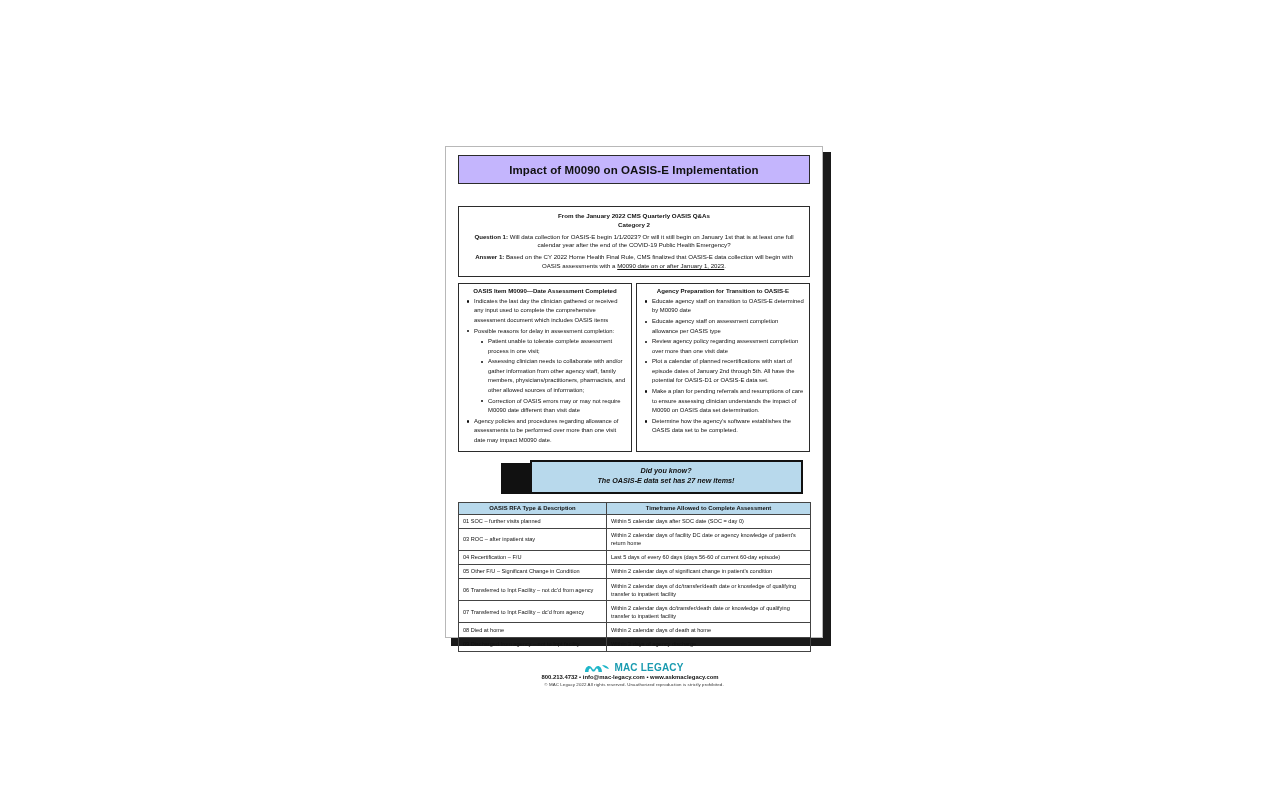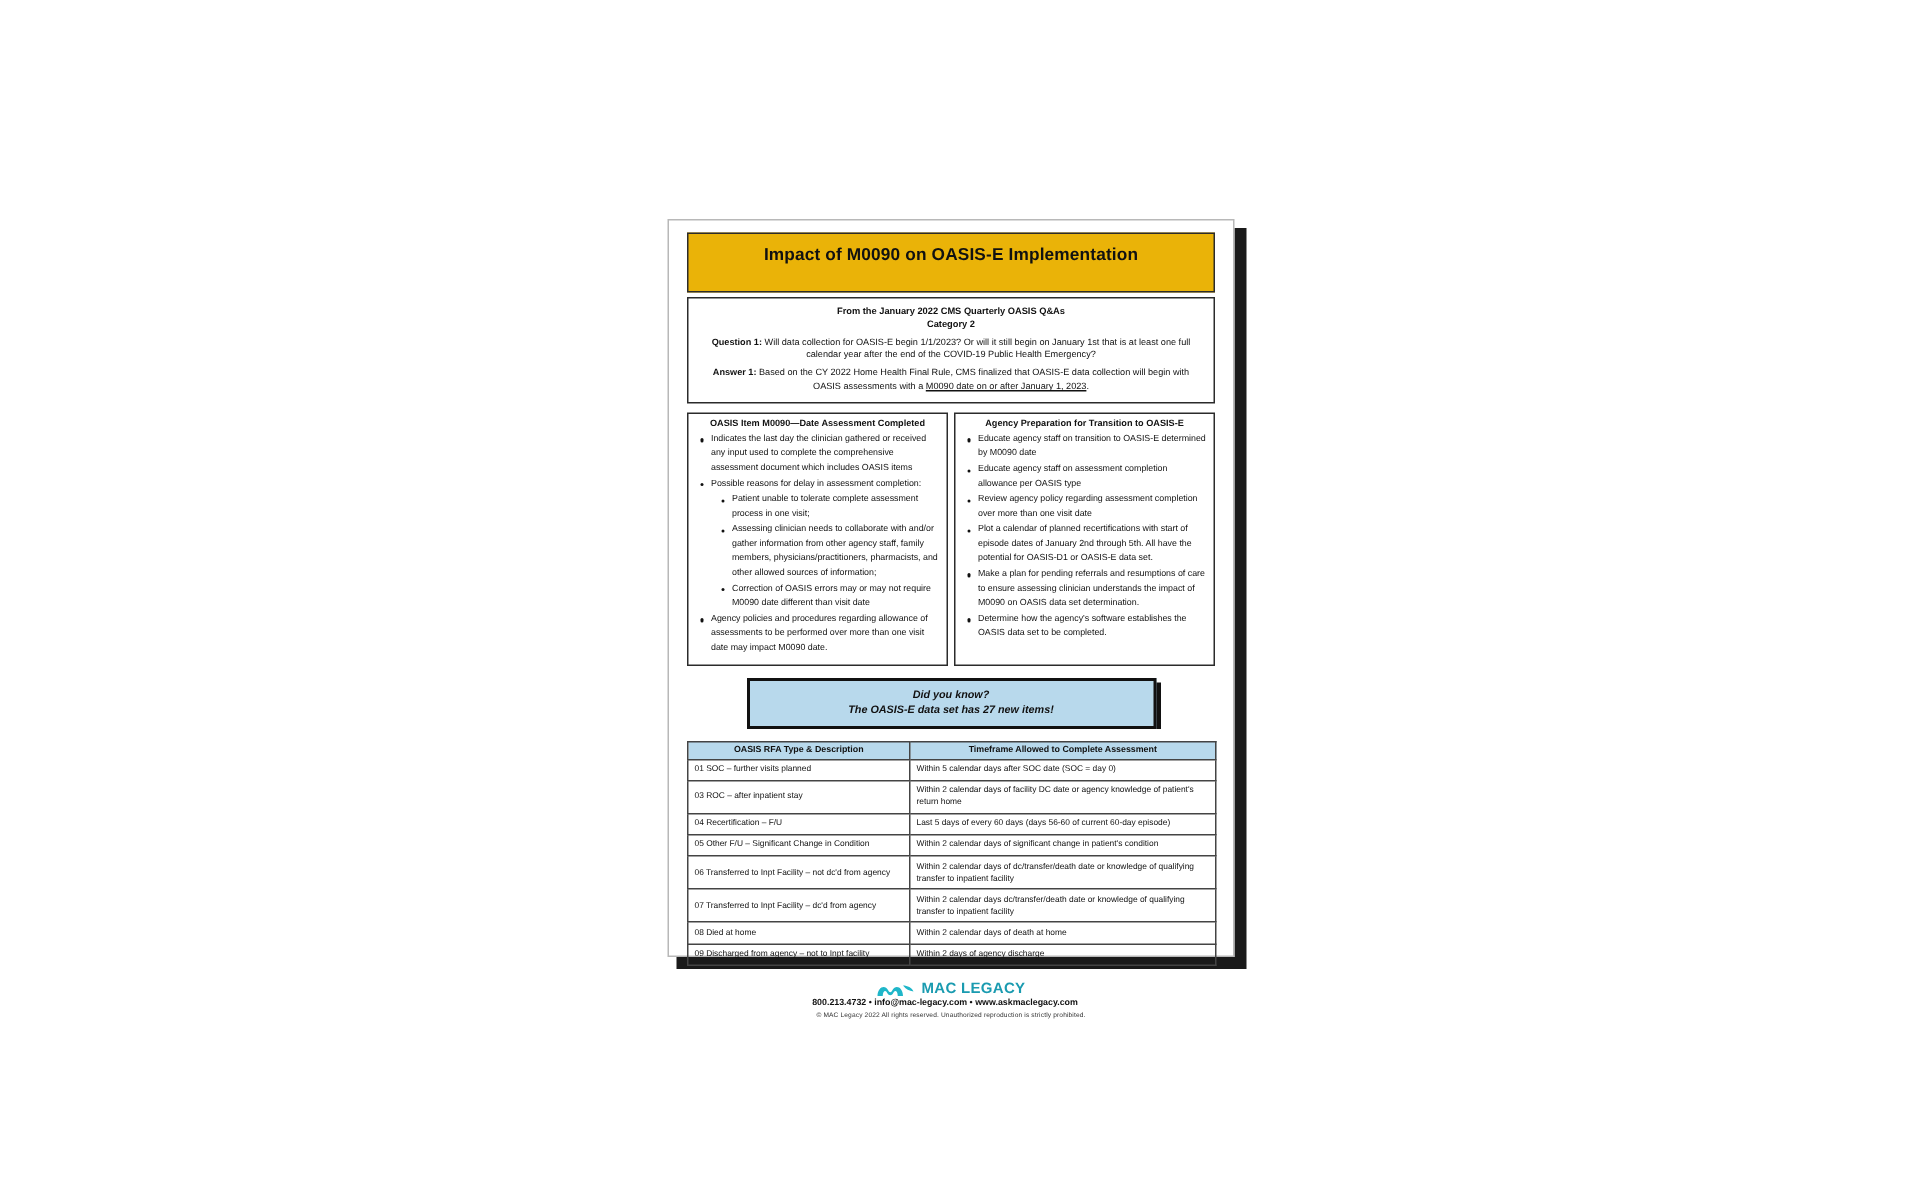--- a/index.html
+++ b/index.html
@@ -38,24 +38,24 @@
     height: 492px;
     background: #ffffff;
     border: 1px solid #b8b8b8;
     box-sizing: border-box;
     padding: 6px 8px 4px 8px;
   }
 
   
   .title-bar {
     border: 1px solid #2b2b2b;
-    background: #eab308;
-    text-align: center;
-    padding: 4px 2px 16px 2px;
-    margin: 2px 4px 3px 4px;
+    background: #c4b5fd;
+    text-align: center;
+    padding: 4px 2px 5px 2px;
+    margin: 2px 4px 22px 4px;
   }
   .title-bar .title-text {
     font-size: 11.5px;
     font-weight: bold;
     color: #111111;
     letter-spacing: 0.1px;
   }
 
   
   .qa-box {
@@ -148,20 +148,21 @@
     background: #111;
   }
   .dyk {
     position: relative;
     border: 2px solid #111;
     background: #b8d9ec;
     text-align: center;
     padding: 4px 4px 5px 4px;
     box-sizing: border-box;
     width: 273px;
+    margin-left: 32px;
   }
   .dyk .l1 {
     font-size: 7.2px;
     font-weight: bold;
     font-style: italic;
     color: #111;
     line-height: 1.4;
   }
   .dyk .l2 {
     font-size: 7.2px;

